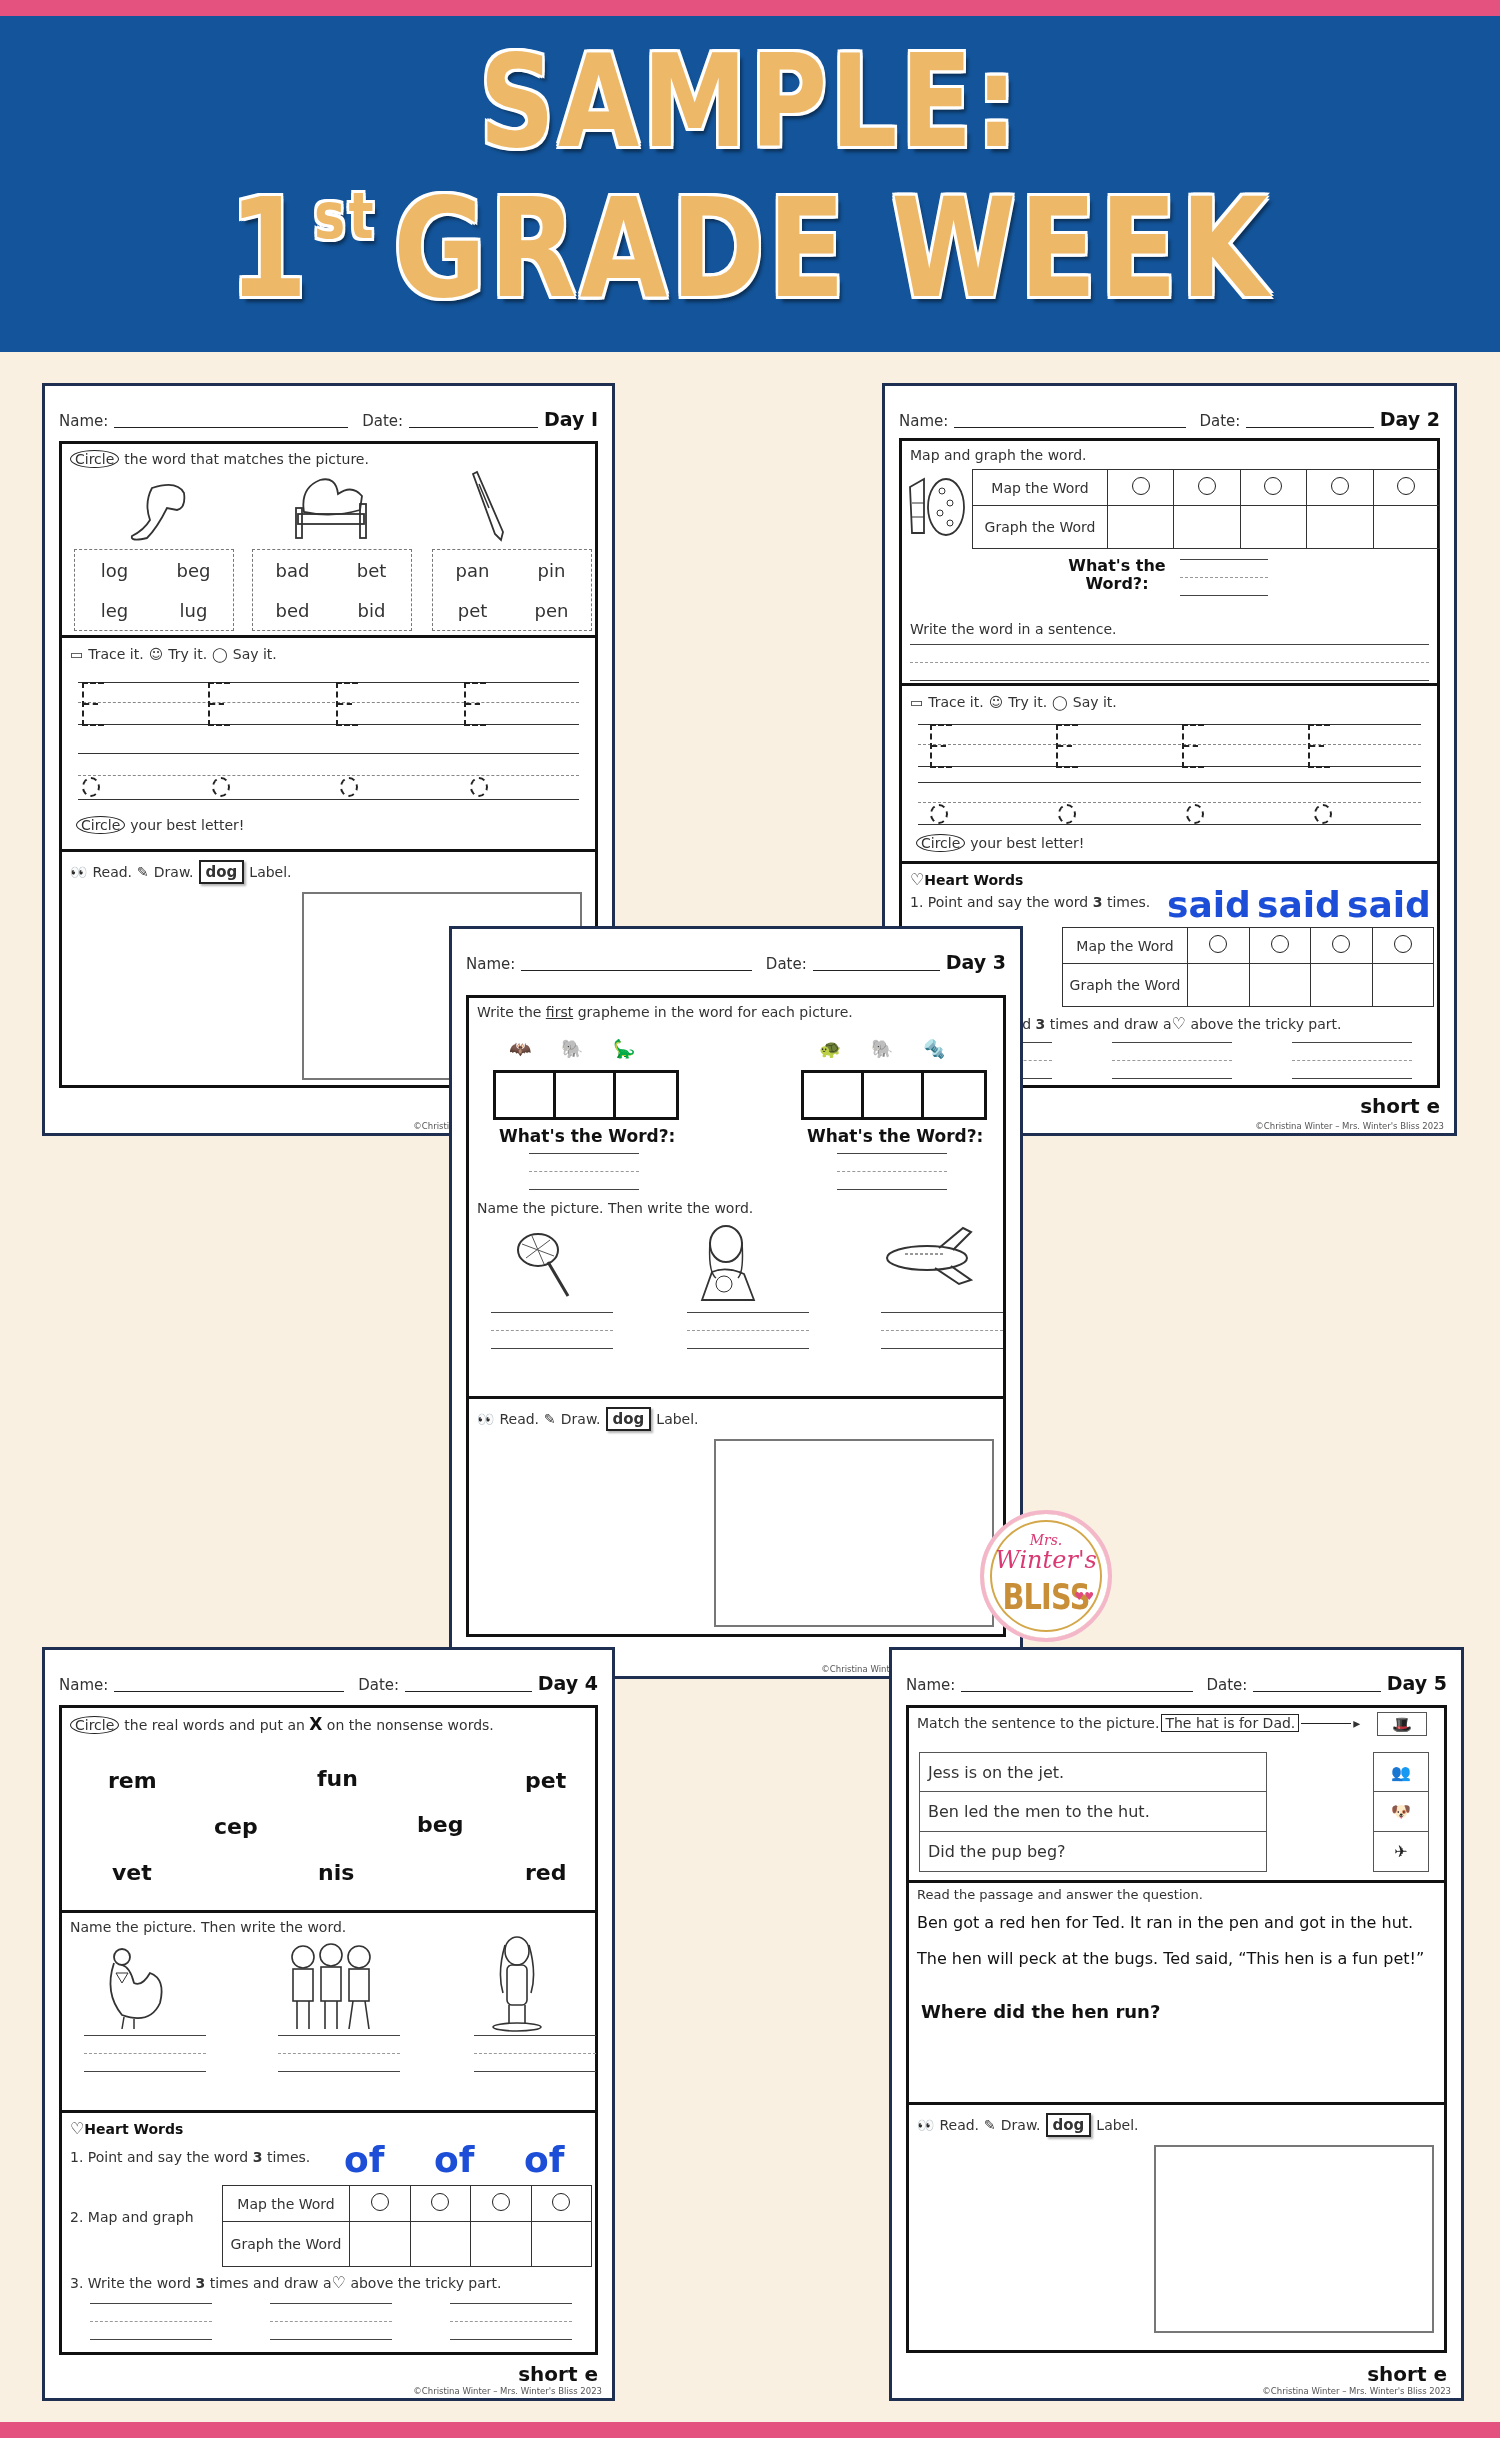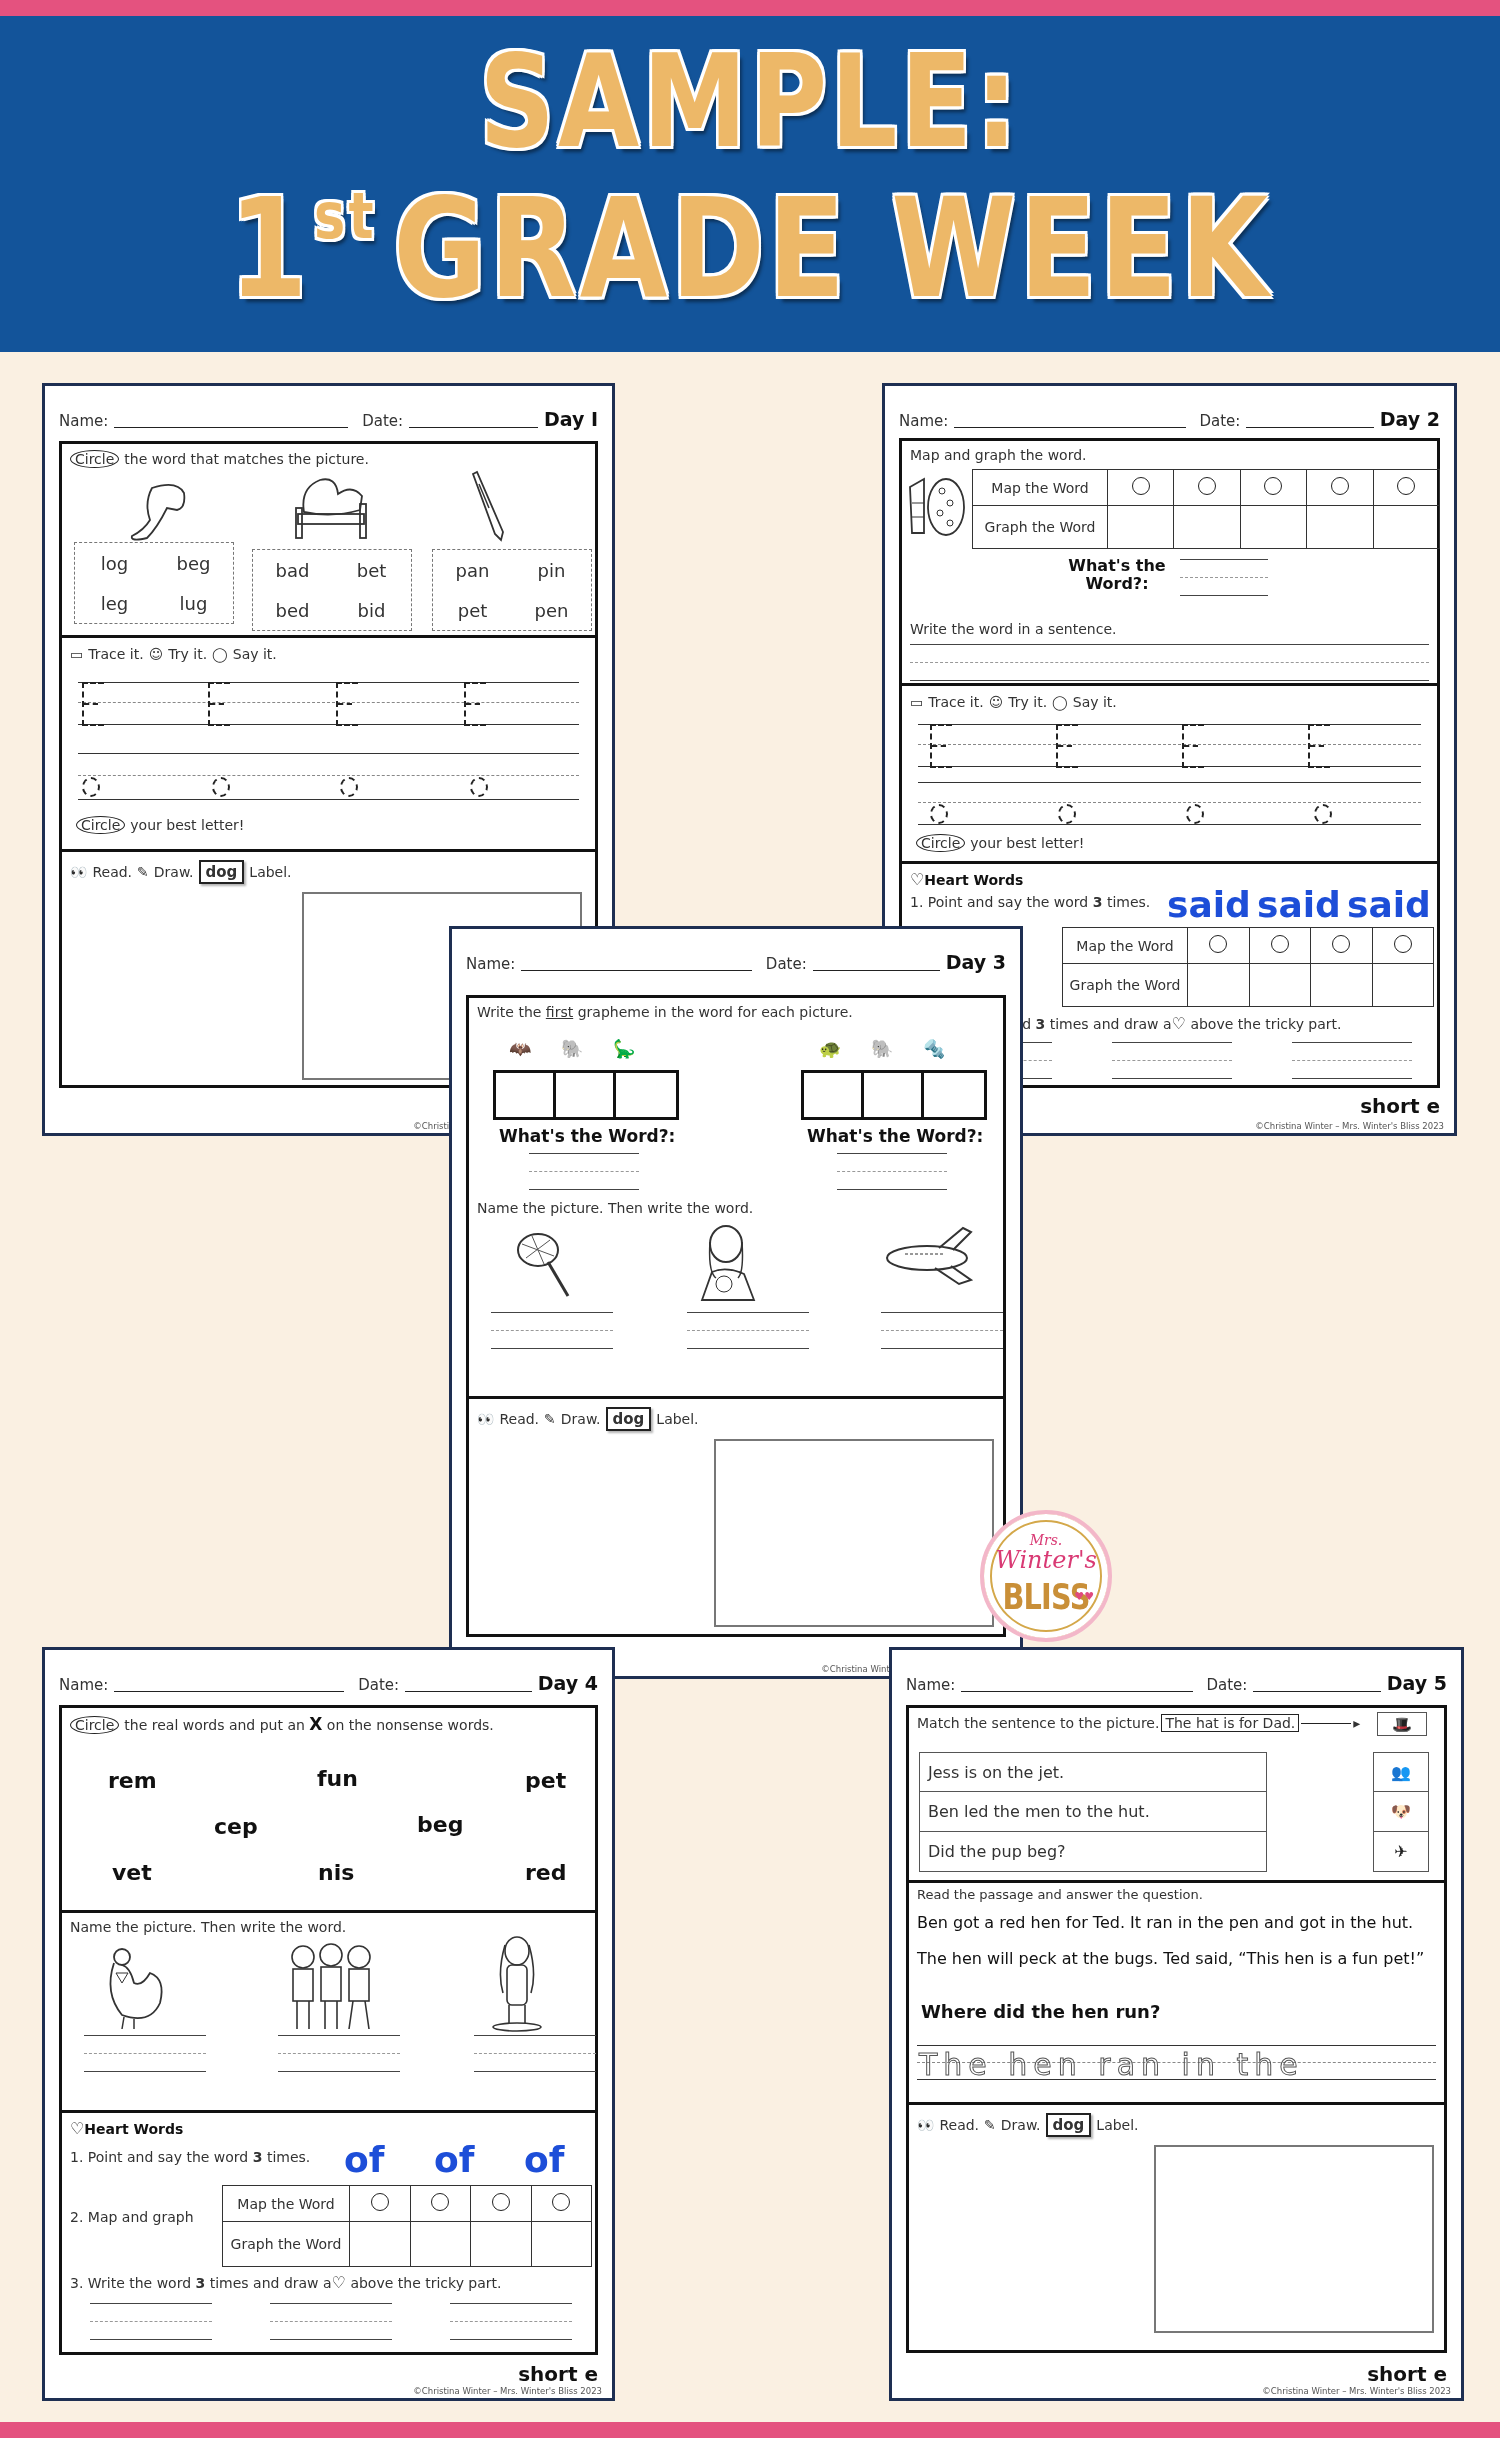--- a/index.html
+++ b/index.html
@@ -87,21 +87,21 @@
     <svg class="pic" style="left:230px;top:30px" width="80" height="70">
         <rect x="6" y="40" width="66" height="10" fill="none" stroke="#333" stroke-width="1.8"></rect>
         <rect x="4" y="34" width="6" height="30" fill="none" stroke="#333" stroke-width="1.8"></rect>
         <rect x="68" y="30" width="6" height="34" fill="none" stroke="#333" stroke-width="1.8"></rect>
         <path d="M12 38 Q8 14 28 6 Q44 2 46 20 Q60 10 70 22 L68 36 Q40 44 12 38Z" fill="none" stroke="#333" stroke-width="1.8"></path>
       </svg>
     <svg class="pic" style="left:405px;top:26px" width="40" height="72">
         <path d="M6 4 L10 2 L36 62 L34 70 L28 64 Z" fill="none" stroke="#333" stroke-width="1.8"></path>
         <line x1="12" y1="14" x2="22" y2="38" stroke="#333" stroke-width="1.5"></line>
       </svg>
-    <div class="wordbox" style="left:12px;top:98px;width:160px;height:82px;">
+    <div class="wordbox" style="left:12px;top:105px;width:160px;height:82px;">
       <span>log</span>
         <span>beg</span>
         <span>leg</span>
         <span>lug</span>
     </div>
     <div class="wordbox" style="left:190px;top:105px;width:160px;height:82px;">
       <span>bad</span>
         <span>bet</span>
         <span>bed</span>
         <span>bid</span>
@@ -501,26 +501,20 @@
     <div class="match-row" style="left:10px;top:124px;width:348px;height:40px;border-top:none;">Did the pup beg?</div>
     <div class="mpic" style="left:464px;top:44px;width:56px;height:40px;">👥</div>
     <div class="mpic" style="left:464px;top:84px;width:56px;height:40px;border-top:none;">🐶</div>
     <div class="mpic" style="left:464px;top:124px;width:56px;height:40px;border-top:none;">✈</div>
   </div>
   <div class="sec" style="top:233px;height:222px;">
     <div class="instr" style="top:4px;font-size:13px">Read the passage and answer the question.</div>
     <div class="passage" style="top:30px;">Ben got a red hen for Ted. It ran in the pen and got in the hut.</div>
     <div class="passage" style="top:66px;">The hen will peck at the bugs. Ted said, “This hen is a fun pet!”</div>
     <div class="passage" style="top:118px;left:12px;font-weight:bold;font-size:18px;">Where did the hen run?</div>
-    <div class="trace-row" style="left:8px;right:8px;top:162px;height:36px;">
-      <div class="solid" style="top:0"></div>
-        <div class="dash" style="top:17px"></div>
-        <div class="solid" style="top:34px"></div>
-      <div style="position:absolute;left:2px;top:2px;font-size:30px;color:transparent;-webkit-text-stroke:1px #555;letter-spacing:6px;white-space:nowrap;">The hen ran in the</div>
-    </div>
   </div>
   <div class="sec" style="top:455px;height:248px;">
     <div class="rdl">
       <span>👀</span>
         <span>Read.</span>
       <span>✎</span>
         <span>Draw.</span>
       <span class="dogbox">dog</span>
         <span>Label.</span>
     </div>

